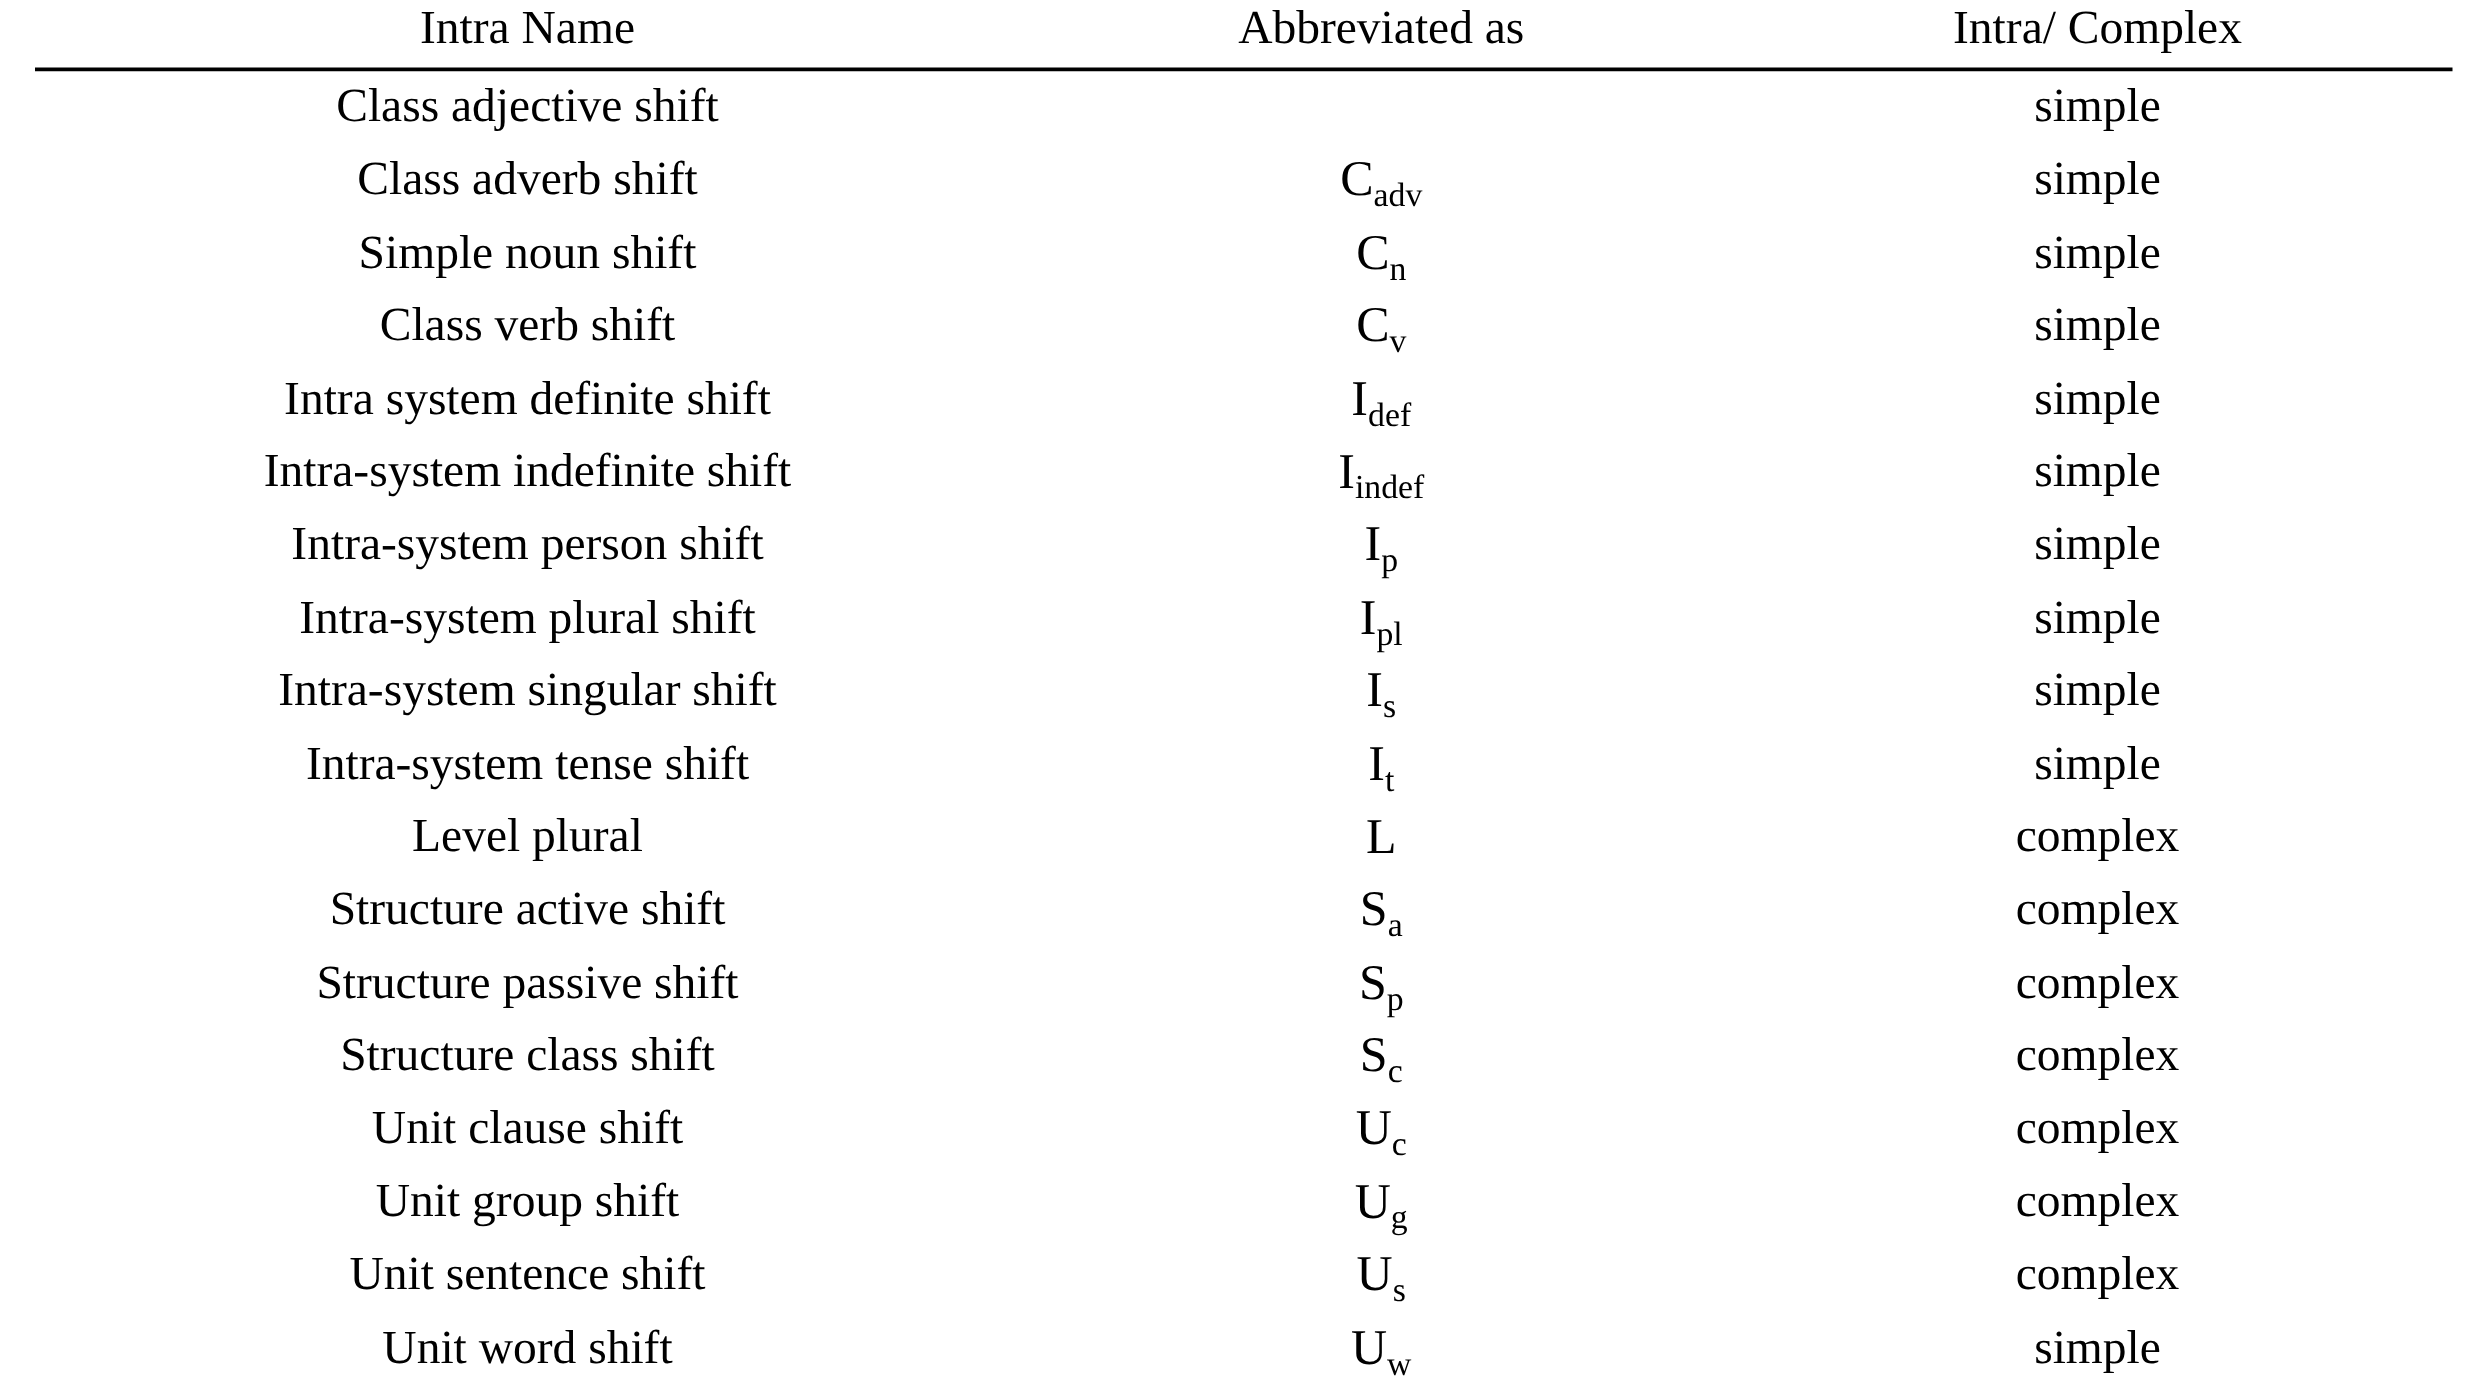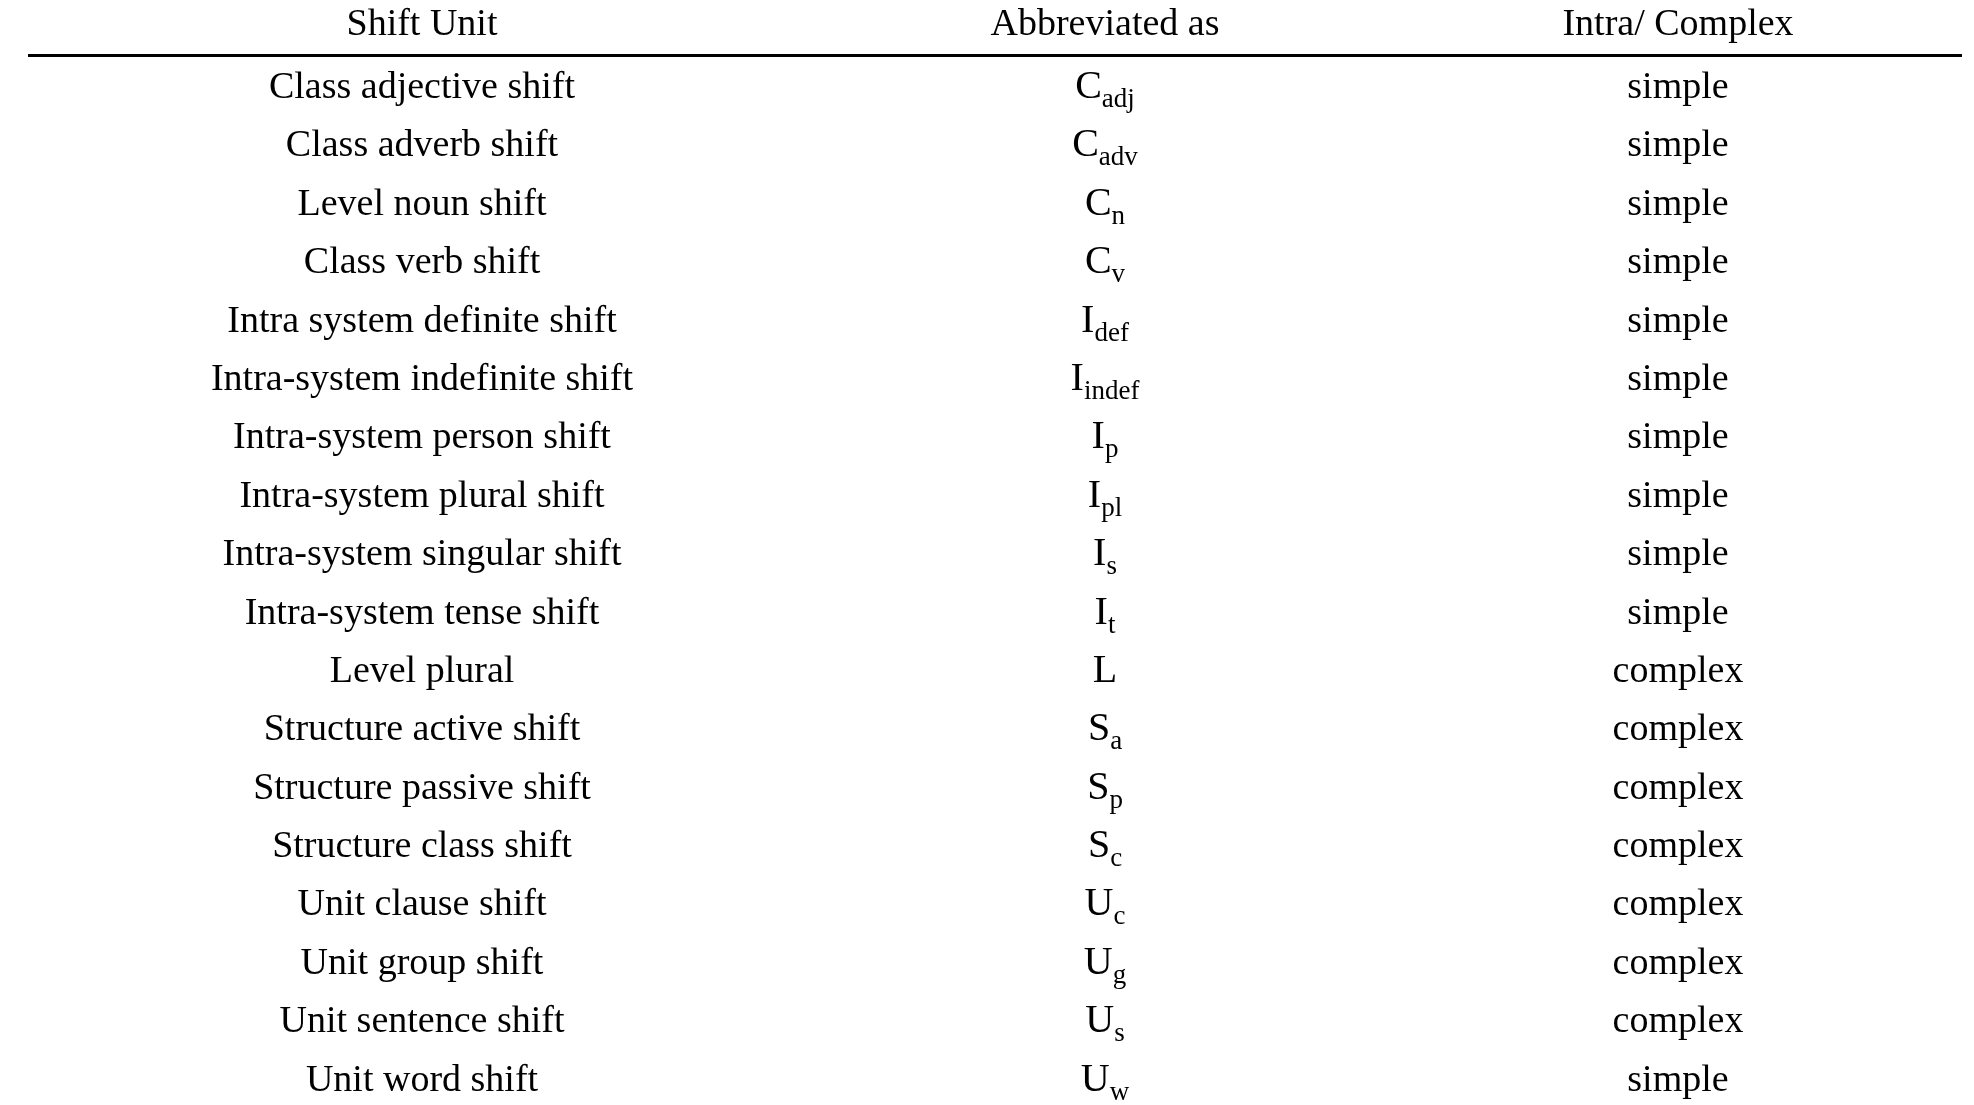--- a/index.html
+++ b/index.html
@@ -50,43 +50,40 @@
       font-size: 27px;
       vertical-align: -0.32em;
       line-height: 0;
     }
   </style>
 </head>
 <body>
 
 <div class="table">
   <div class="header-row">
-    <div class="cell col-name">Shift Unit</div>
+    <div class="cell col-name">Intra Name</div>
     <div class="cell col-abbr">Abbreviated as</div>
     <div class="cell col-type">Intra/ Complex</div>
   </div>
   <div class="body" id="table-body">
   <div class="row">
     <div class="cell col-name">Class adjective shift</div>
-    <div class="cell col-abbr">
-      <span class="abbr-base">C</span><span class="abbr-sub">adj</span>
-    </div>
     <div class="cell col-type">simple</div>
   </div>
 
   <div class="row">
     <div class="cell col-name">Class adverb shift</div>
     <div class="cell col-abbr">
       <span class="abbr-base">C</span><span class="abbr-sub">adv</span>
     </div>
     <div class="cell col-type">simple</div>
   </div>
 
   <div class="row">
-    <div class="cell col-name">Level noun shift</div>
+    <div class="cell col-name">Simple noun shift</div>
     <div class="cell col-abbr">
       <span class="abbr-base">C</span><span class="abbr-sub">n</span>
     </div>
     <div class="cell col-type">simple</div>
   </div>
 
   <div class="row">
     <div class="cell col-name">Class verb shift</div>
     <div class="cell col-abbr">
       <span class="abbr-base">C</span><span class="abbr-sub">v</span>

